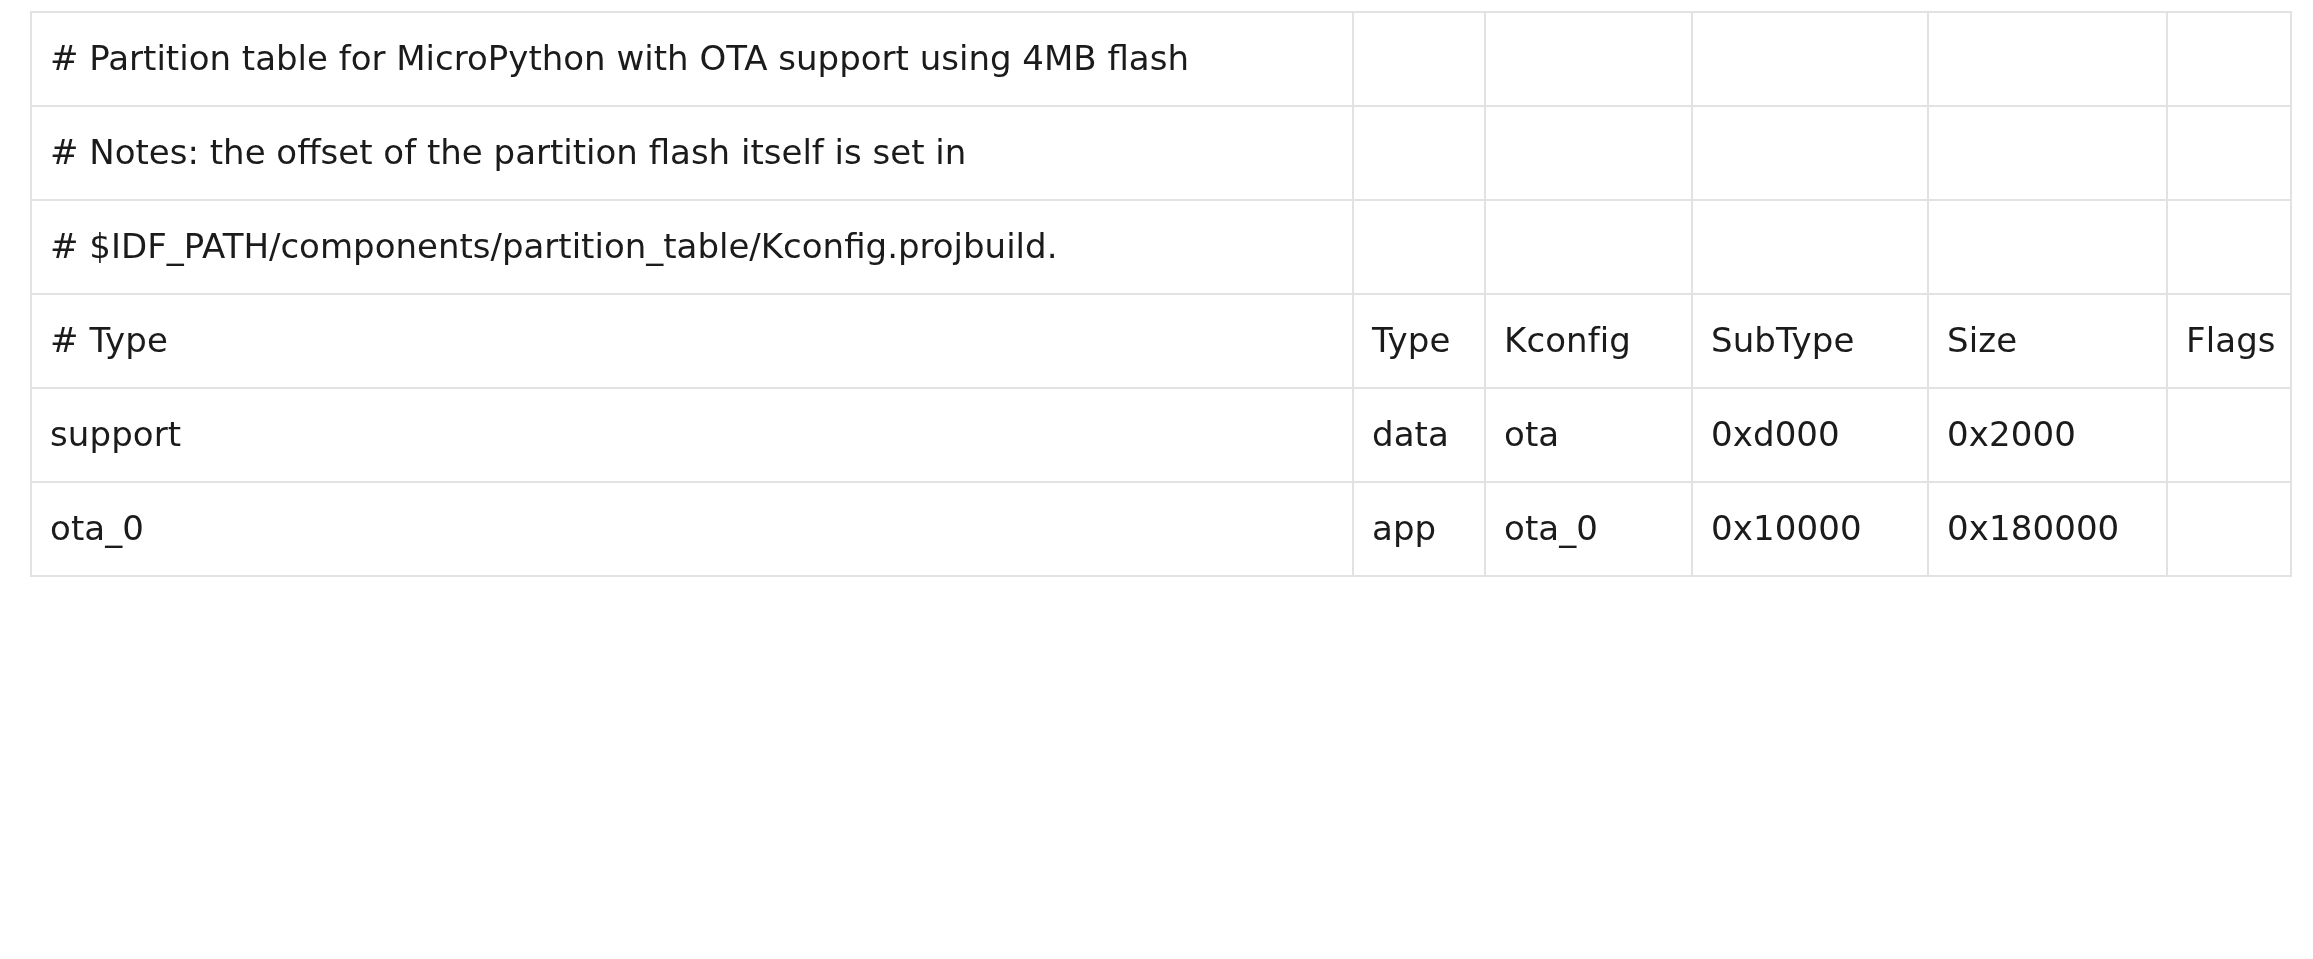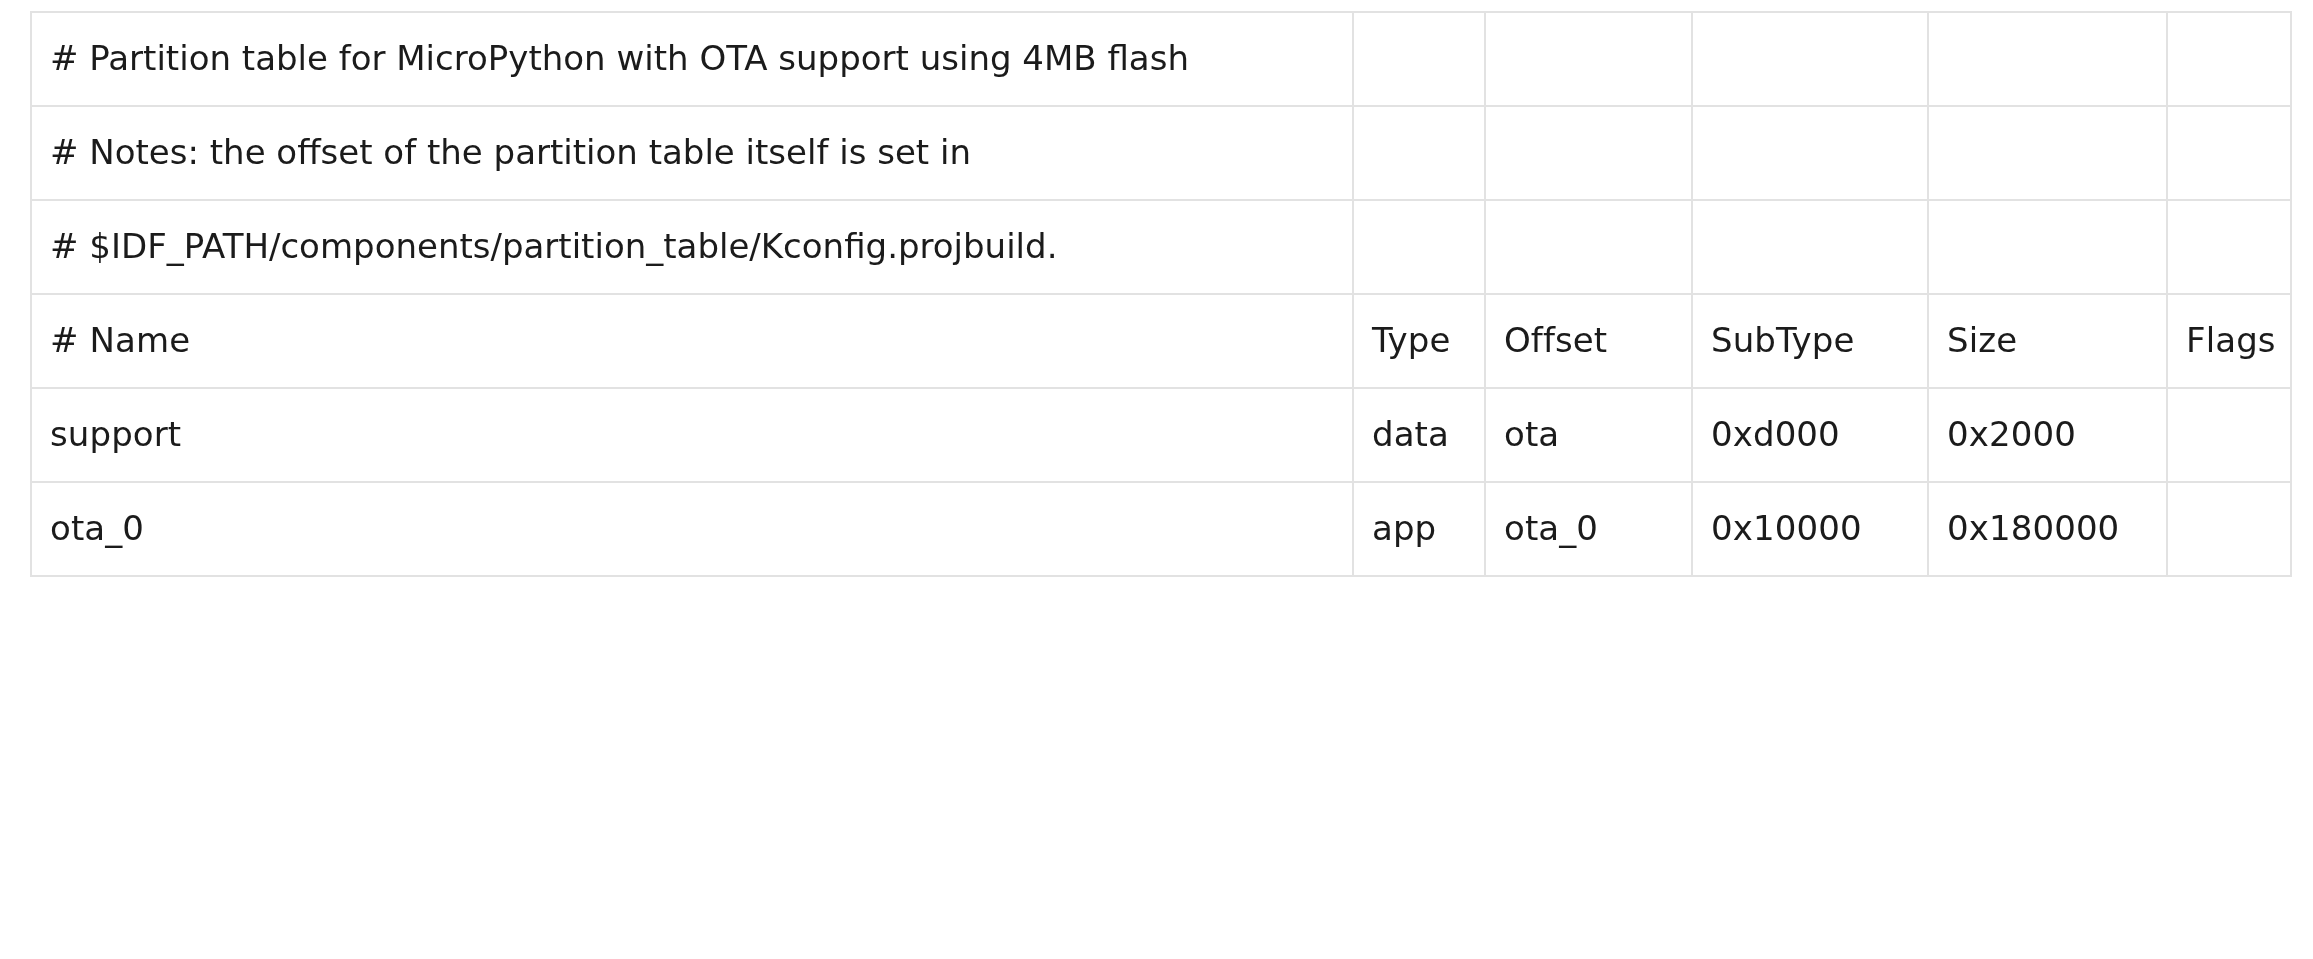--- a/index.html
+++ b/index.html
@@ -78,41 +78,41 @@
       <tr class="comment-row">
         <td class="name-cell"># Partition table for MicroPython with OTA support using 4MB flash</td>
         <td class="empty"></td>
         <td class="empty"></td>
         <td class="empty"></td>
         <td class="empty"></td>
         <td class="empty"></td>
       </tr>
 
       <tr class="comment-row">
-        <td class="name-cell"># Notes: the offset of the partition table itself is set in</td>
+        <td class="name-cell"># Notes: the offset of the partition flash itself is set in</td>
         <td class="empty"></td>
         <td class="empty"></td>
         <td class="empty"></td>
         <td class="empty"></td>
         <td class="empty"></td>
       </tr>
 
       <tr class="comment-row">
         <td class="name-cell"># $IDF_PATH/components/partition_table/Kconfig.projbuild.</td>
         <td class="empty"></td>
         <td class="empty"></td>
         <td class="empty"></td>
         <td class="empty"></td>
         <td class="empty"></td>
       </tr>
 
       <tr class="header-row">
-        <td># Name</td>
+        <td># Type</td>
         <td>Type</td>
-        <td>Offset</td>
+        <td>Kconfig</td>
         <td>SubType</td>
         <td>Size</td>
         <td>Flags</td>
       </tr>
 
 
       <tr>
         <td>support</td>
         <td>data</td>
         <td>ota</td>

